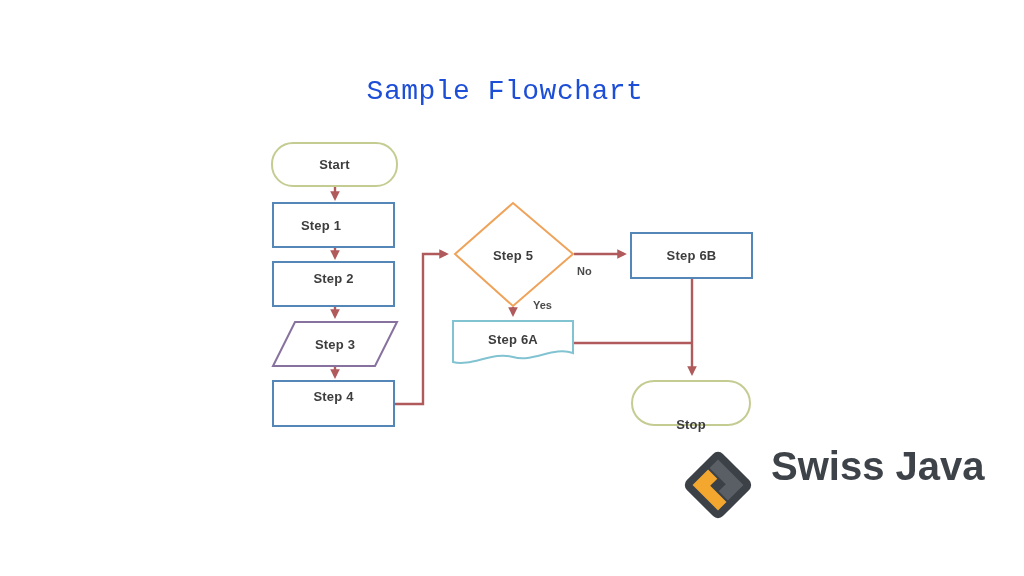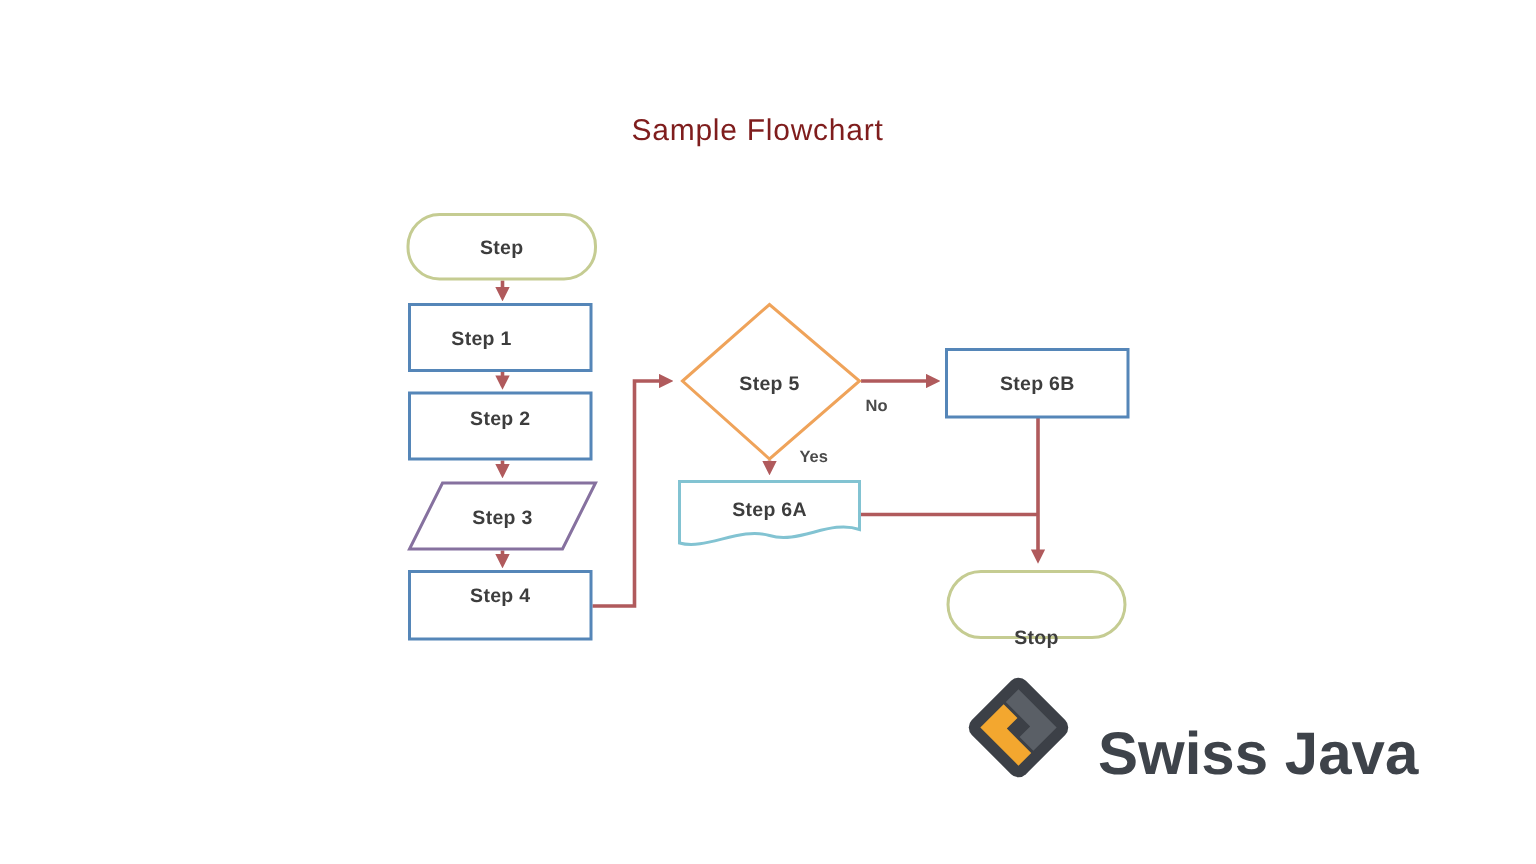--- a/index.html
+++ b/index.html
@@ -7,41 +7,41 @@
     position:relative;
     width:1024px;height:576px;
     background:#ffffff;
     font-family:"Liberation Sans",sans-serif;
     overflow:hidden;
   }
   .diagram-title{
     position:absolute;
     left:230px;top:76px;width:550px;
     text-align:center;
-    font-family:Liberation Sans, sans-serif;
-    font-size:20px;
+    font-family:Liberation Mono, monospace;
+    font-size:28px;
     letter-spacing:0.5px;
-    color:#7f1d1d;
+    color:#1d4ed8;
   }
   .flow-svg{position:absolute;left:0;top:0;}
   .node-label{
     position:absolute;
     display:flex;align-items:center;justify-content:center;
     font-size:13px;font-weight:700;
     color:#3d3d3d;letter-spacing:0.2px;
   }
   .edge-label{
     position:absolute;
     font-size:11px;font-weight:700;
     color:#4a4a4a;
   }
   .logo{
     position:absolute;
-    left:638px;top:444px;
-    display:flex;align-items:flex-end;gap:12px;
+    left:677px;top:444px;
+    display:flex;align-items:flex-start;gap:12px;
   }
   .brand-text{
     font-size:40px;font-weight:700;
     color:#3e434a;letter-spacing:0px;
     font-family:"Liberation Sans",sans-serif;
   }
   .shape{fill:#ffffff;stroke-width:2;}
   .term{stroke:#c5cc92;}
   .proc{stroke:#5586b8;}
   .data{stroke:#86719f;}
@@ -77,21 +77,21 @@
     <rect class="shape proc" x="273" y="203" width="121" height="44"></rect>
     <rect class="shape proc" x="273" y="262" width="121" height="44"></rect>
     <polygon class="shape data" points="295,322 397,322 375,366 273,366"></polygon>
     <rect class="shape proc" x="273" y="381" width="121" height="45"></rect>
     <polygon class="shape deci" points="455,254 513,203 573,254 513,306"></polygon>
     <path class="shape docu" d="M453,321 H573 V353 C553,346 533,363 513,357 C493,351 471,367 453,362 Z"></path>
     <rect class="shape proc" x="631" y="233" width="121" height="45"></rect>
     <rect class="shape term" x="632" y="381" width="118" height="44" rx="22"></rect>
   </svg>
 
-  <div class="node-label" style="left:272px;top:143px;width:125px;height:43px;">Step</div>
+  <div class="node-label" style="left:272px;top:143px;width:125px;height:43px;">Start</div>
   <div class="node-label" style="left:273px;top:203px;width:96px;height:44px;">Step 1</div>
   <div class="node-label" style="left:273px;top:262px;width:121px;height:33px;">Step 2</div>
   <div class="node-label" style="left:273px;top:322px;width:124px;height:44px;">Step 3</div>
   <div class="node-label" style="left:273px;top:381px;width:121px;height:31px;">Step 4</div>
   <div class="node-label" style="left:458px;top:240px;width:110px;height:30px;">Step 5</div>
   <div class="node-label" style="left:453px;top:322px;width:120px;height:34px;">Step 6A</div>
   <div class="node-label" style="left:631px;top:233px;width:121px;height:45px;">Step 6B</div>
   <div class="node-label" style="left:632px;top:402px;width:118px;height:44px;">Stop</div>
 
   <div class="edge-label" style="left:577px;top:265px;">No</div>

